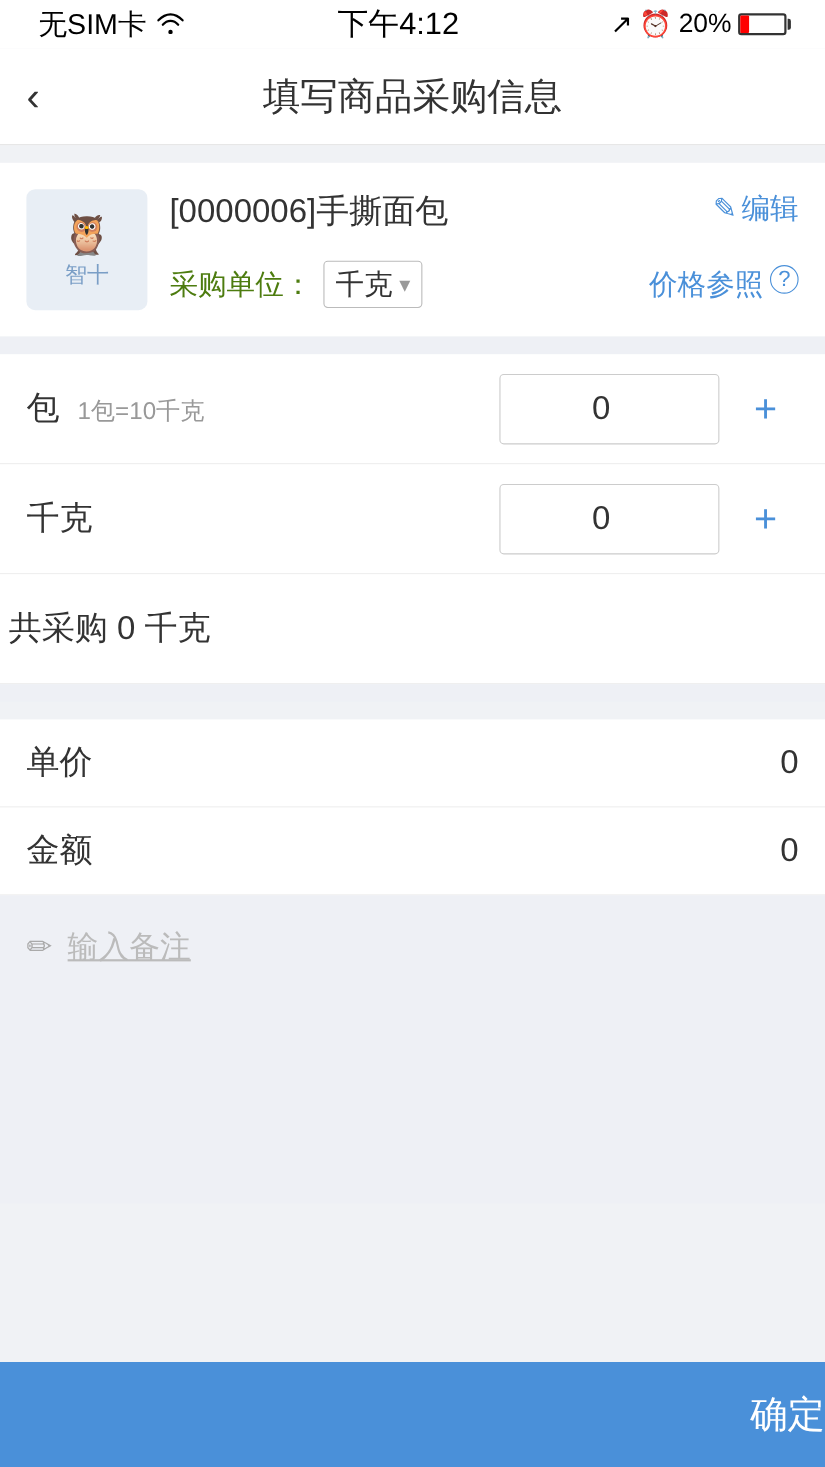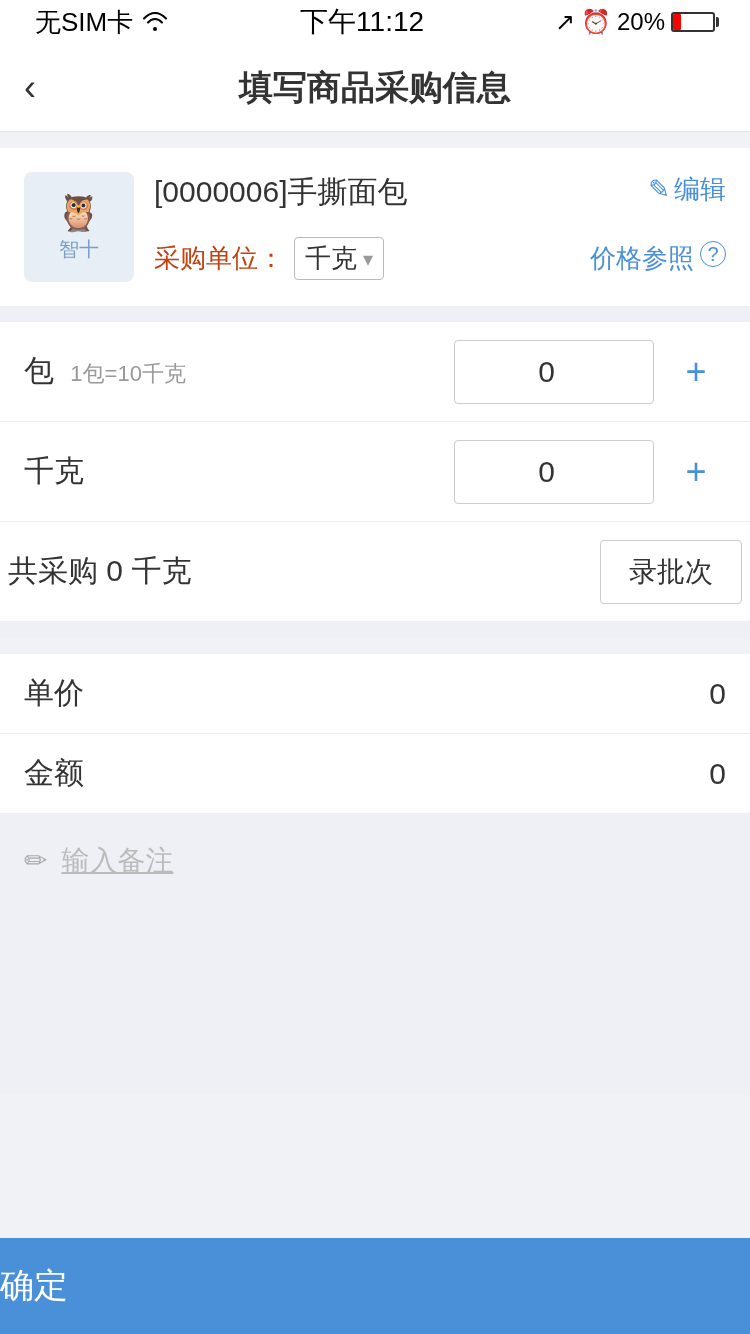--- a/index.html
+++ b/index.html
@@ -67,21 +67,21 @@
     }
     .nav-back {
       position: absolute;
       left: 24px;
       font-size: 36px;
       color: #333;
       cursor: pointer;
     }
     .nav-title {
       font-size: 34px;
-      font-weight: 700;
+      font-weight: 400;
       color: #333;
     }
 
     
     .product-card {
       background: #fff;
       margin-top: 16px;
       padding: 24px 24px 24px 24px;
       display: flex;
       align-items: flex-start;
@@ -130,21 +130,21 @@
       cursor: pointer;
       white-space: nowrap;
     }
     .product-unit-row {
       display: flex;
       align-items: center;
       justify-content: space-between;
     }
     .unit-label {
       font-size: 26px;
-      color: #c2410c;
+      color: #4d7c0f;
     }
     .unit-selector {
       display: flex;
       align-items: center;
       border: 1px solid #bbb;
       border-radius: 4px;
       padding: 3px 10px;
       font-size: 26px;
       color: #333;
       gap: 6px;
@@ -292,21 +292,21 @@
     
     .confirm-btn-wrap {
       position: fixed;
       bottom: 0;
       left: 0;
       width: 750px;
       height: 96px;
       background: #4a90d9;
       display: flex;
       align-items: center;
-      justify-content: flex-start;
+      justify-content: flex-end;
       cursor: pointer;
     }
     .confirm-btn-text {
       font-size: 34px;
       color: #fff;
       font-weight: 500;
     }
 
     
     .bottom-spacer { height: 96px; }
@@ -318,21 +318,21 @@
   <div class="status-left">
     <span>无SIM卡</span>
     <span>
       <svg width="28" height="20" viewBox="0 0 28 20" fill="none">
         <path d="M14 16a2 2 0 1 1 0 4 2 2 0 0 1 0-4z" fill="#000"></path>
         <path d="M7 11.5C9 9.2 11.4 8 14 8s5 1.2 7 3.5" stroke="#000" stroke-width="2" fill="none" stroke-linecap="round"></path>
         <path d="M3 7.5C6.5 3.8 10 2 14 2s7.5 1.8 11 5.5" stroke="#000" stroke-width="2" fill="none" stroke-linecap="round"></path>
       </svg>
     </span>
   </div>
-  <div class="status-center">下午11:12</div>
+  <div class="status-center">下午4:12</div>
   <div class="status-right">
     <span>↗</span>
     <span>⏰</span>
     <span>20%</span>
     <div class="battery">
       <div class="battery-fill"></div>
     </div>
   </div>
 </div>
 
@@ -395,21 +395,20 @@
     </div>
   </div>
 </div>
 
 <div class="summary-row">
   <div class="summary-text">
     <span>共采购</span>
     <span>0</span>
     <span>千克</span>
   </div>
-  <div class="batch-btn">录批次</div>
 </div>
 
 <div class="section-divider"></div>
 
 <div class="info-section">
   <div class="info-row">
     <div class="info-label">单价</div>
     <div class="info-value">0</div>
   </div>
   <div class="info-row">

